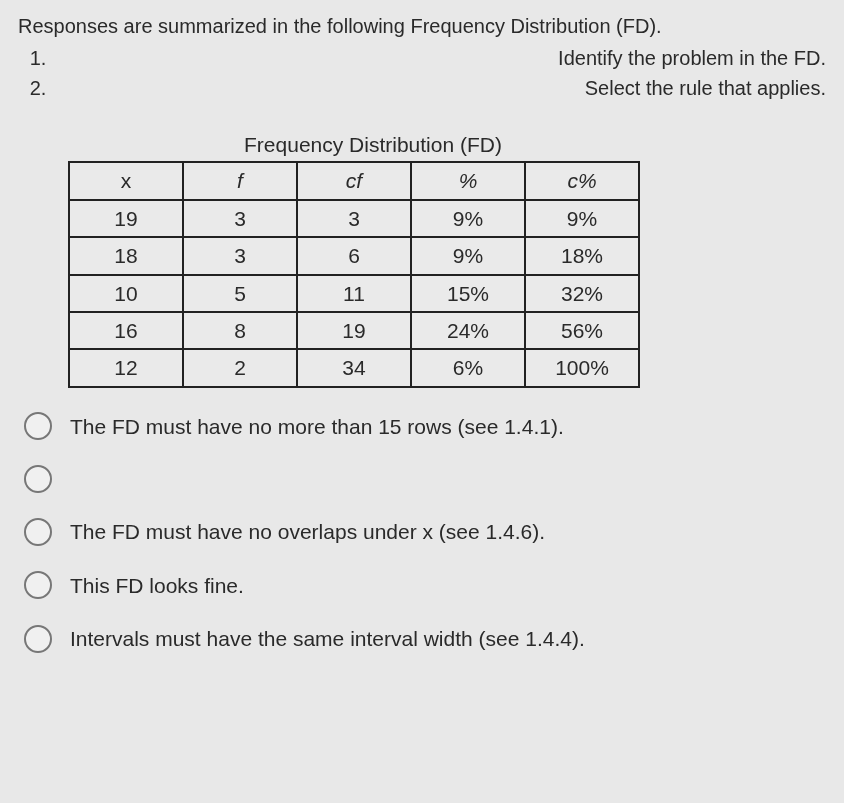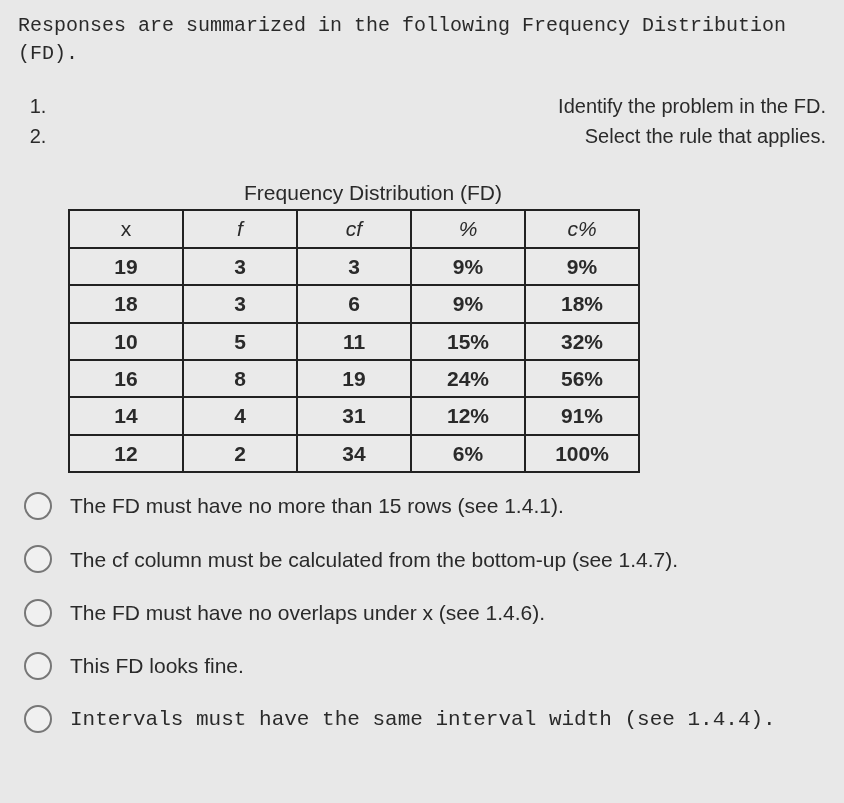--- a/index.html
+++ b/index.html
@@ -11,51 +11,50 @@
       font-family: Arial, Helvetica, sans-serif;
       background: #e8e8e8;
       width: 844px;
       height: 803px;
       color: #2a2a2a;
       padding: 12px 18px;
       font-size: 20px;
       line-height: 1.4;
     }
     .intro {
-      margin-bottom: 24px;
-      font-family: Liberation Mono, monospace;
+      margin-bottom: 4px;
     }
     ol.tasks {
       margin-left: 34px;
       margin-bottom: 28px;
       text-align: right;
     }
     ol.tasks li {
       margin-bottom: 2px;
     }
     .table-wrap {
       margin-left: 50px;
-      margin-bottom: 18px;
+      margin-bottom: 24px;
     }
     .table-title {
       text-align: center;
       font-size: 21px;
       margin-bottom: 2px;
       width: 570px;
       padding-left: 40px;
     }
     table {
       border-collapse: collapse;
       background: #eaeaea;
     }
     th, td {
       border: 2px solid #222;
       text-align: center;
       font-size: 21px;
-      font-weight: bold;
+      font-weight: normal;
       padding: 3px 0;
       width: 114px;
       height: 34px;
     }
     th {
       font-style: italic;
       font-weight: normal;
     }
     th:first-child {
       font-style: normal;
@@ -64,21 +63,20 @@
       margin-left: 6px;
     }
     .option {
       display: flex;
       align-items: center;
       margin-bottom: 24px;
       gap: 18px;
     }
     .option:last-child {
       margin-bottom: 4px;
-      font-family: Liberation Mono, monospace;
     }
     .radio {
       width: 28px;
       height: 28px;
       border: 2.5px solid #777;
       border-radius: 50%;
       flex-shrink: 0;
       background: #f0f0f0;
     }
     .option-text {
@@ -131,45 +129,37 @@
         <td>32%</td>
       </tr>
       <tr>
         <td>16</td>
         <td>8</td>
         <td>19</td>
         <td>24%</td>
         <td>56%</td>
       </tr>
       <tr>
-        <td>14</td>
-        <td>4</td>
-        <td>31</td>
-        <td>12%</td>
-        <td>91%</td>
-      </tr>
-      <tr>
         <td>12</td>
         <td>2</td>
         <td>34</td>
         <td>6%</td>
         <td>100%</td>
       </tr>
     </tbody>
   </table>
 </div>
 
 <div class="options">
   <div class="option">
     <div class="radio"></div>
     <div class="option-text">The FD must have no more than 15 rows (see 1.4.1).</div>
   </div>
   <div class="option">
     <div class="radio"></div>
-    <div class="option-text">The cf column must be calculated from the bottom-up (see 1.4.7).</div>
   </div>
   <div class="option">
     <div class="radio"></div>
     <div class="option-text">The FD must have no overlaps under x (see 1.4.6).</div>
   </div>
   <div class="option">
     <div class="radio"></div>
     <div class="option-text">This FD looks fine.</div>
   </div>
   <div class="option">

